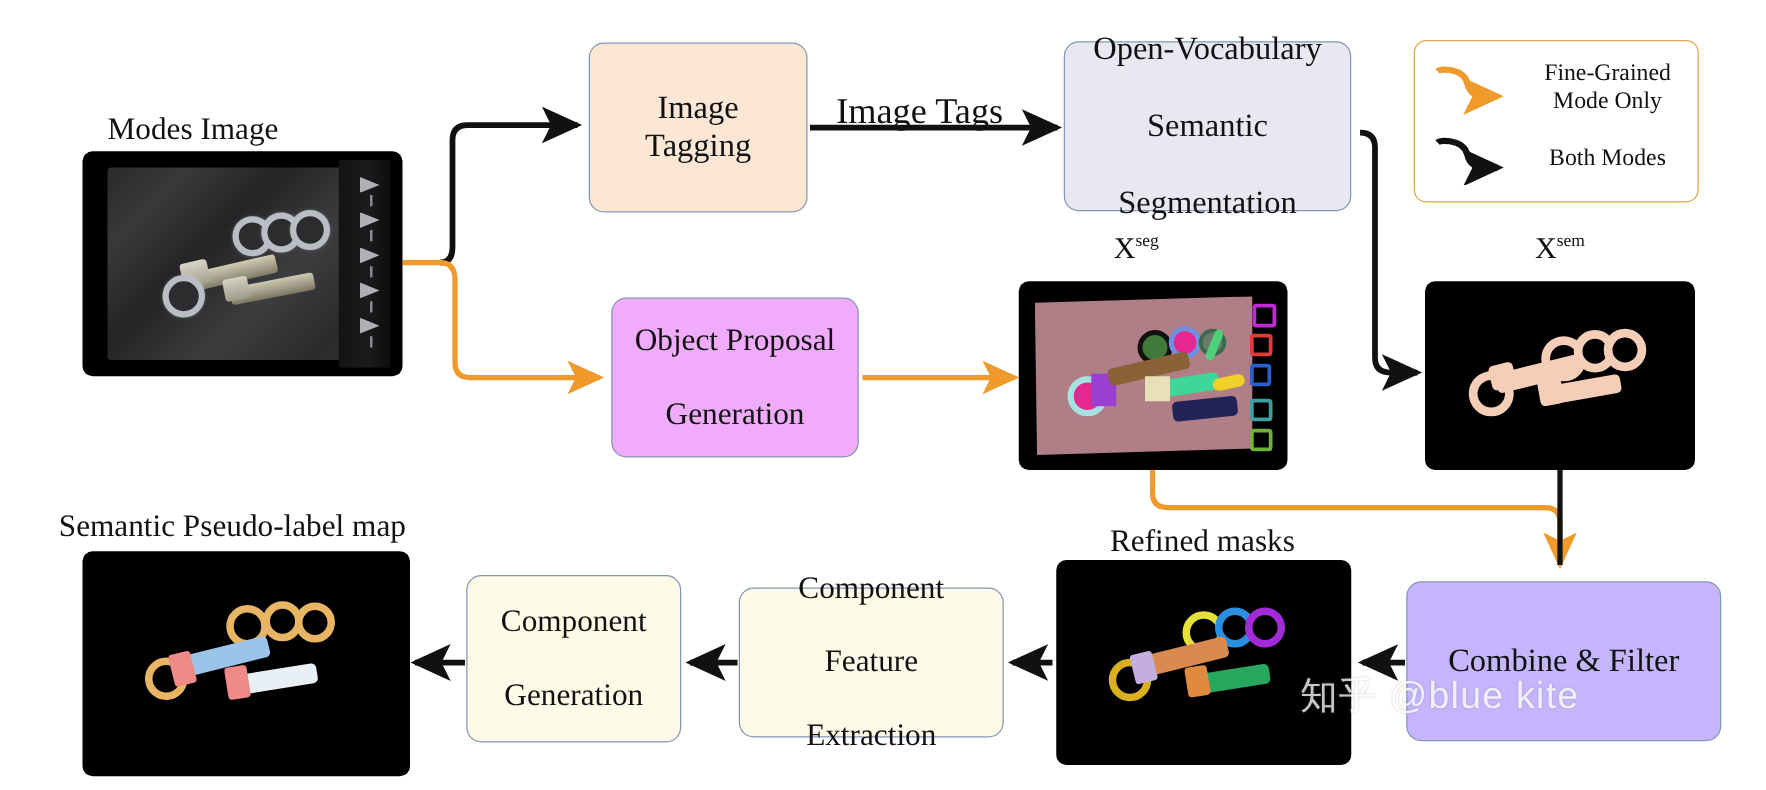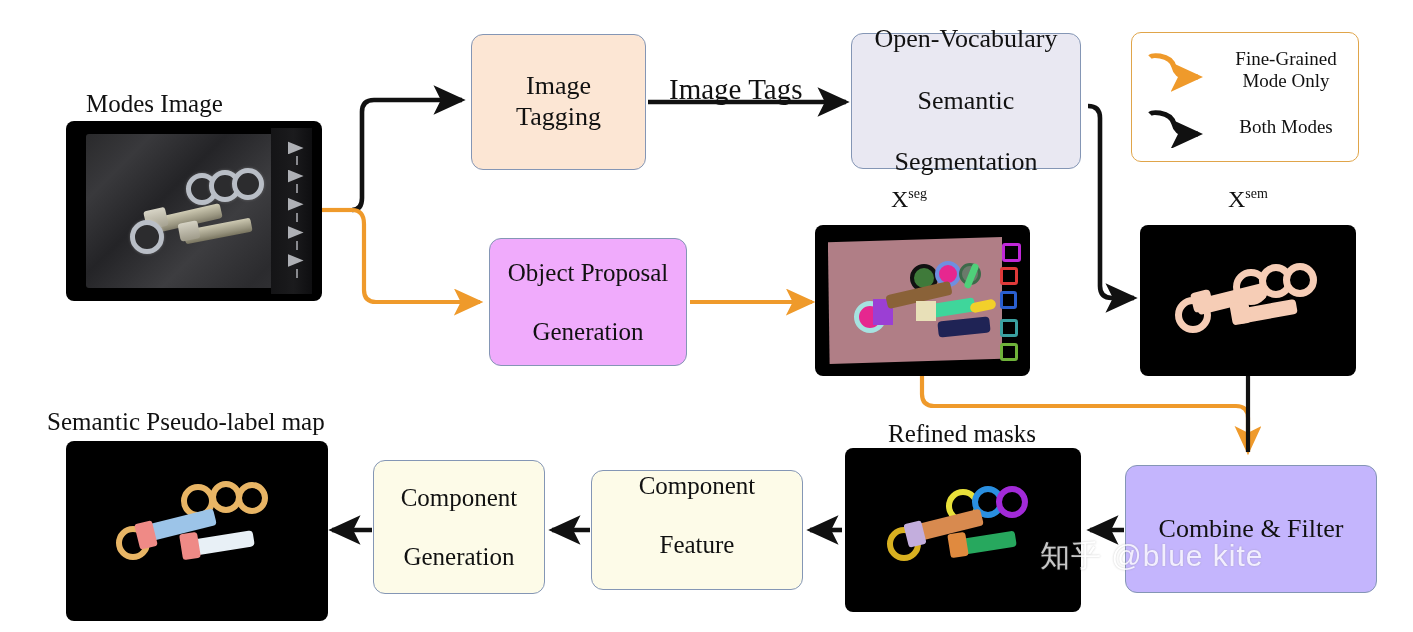--- a/index.html
+++ b/index.html
@@ -133,20 +133,21 @@
   <div class="box b-combine" style="left:1125px;top:465px;width:252px;height:128px;font-size:26px;">
     <span>
       <span>Combine &amp; Filter</span>
     </span>
   </div>
 
   <div class="box b-feature" style="left:591px;top:470px;width:212px;height:120px;font-size:25px;">
     <span>
       <span>Component</span><br>
       <span>Feature</span><br>
+      <span>Extraction</span>
     </span>
   </div>
 
   <div class="box b-cluster" style="left:373px;top:460px;width:172px;height:134px;font-size:25px;">
     <span>
       <span>Component</span><br>
       <span>Generation</span>
     </span>
   </div>
 

